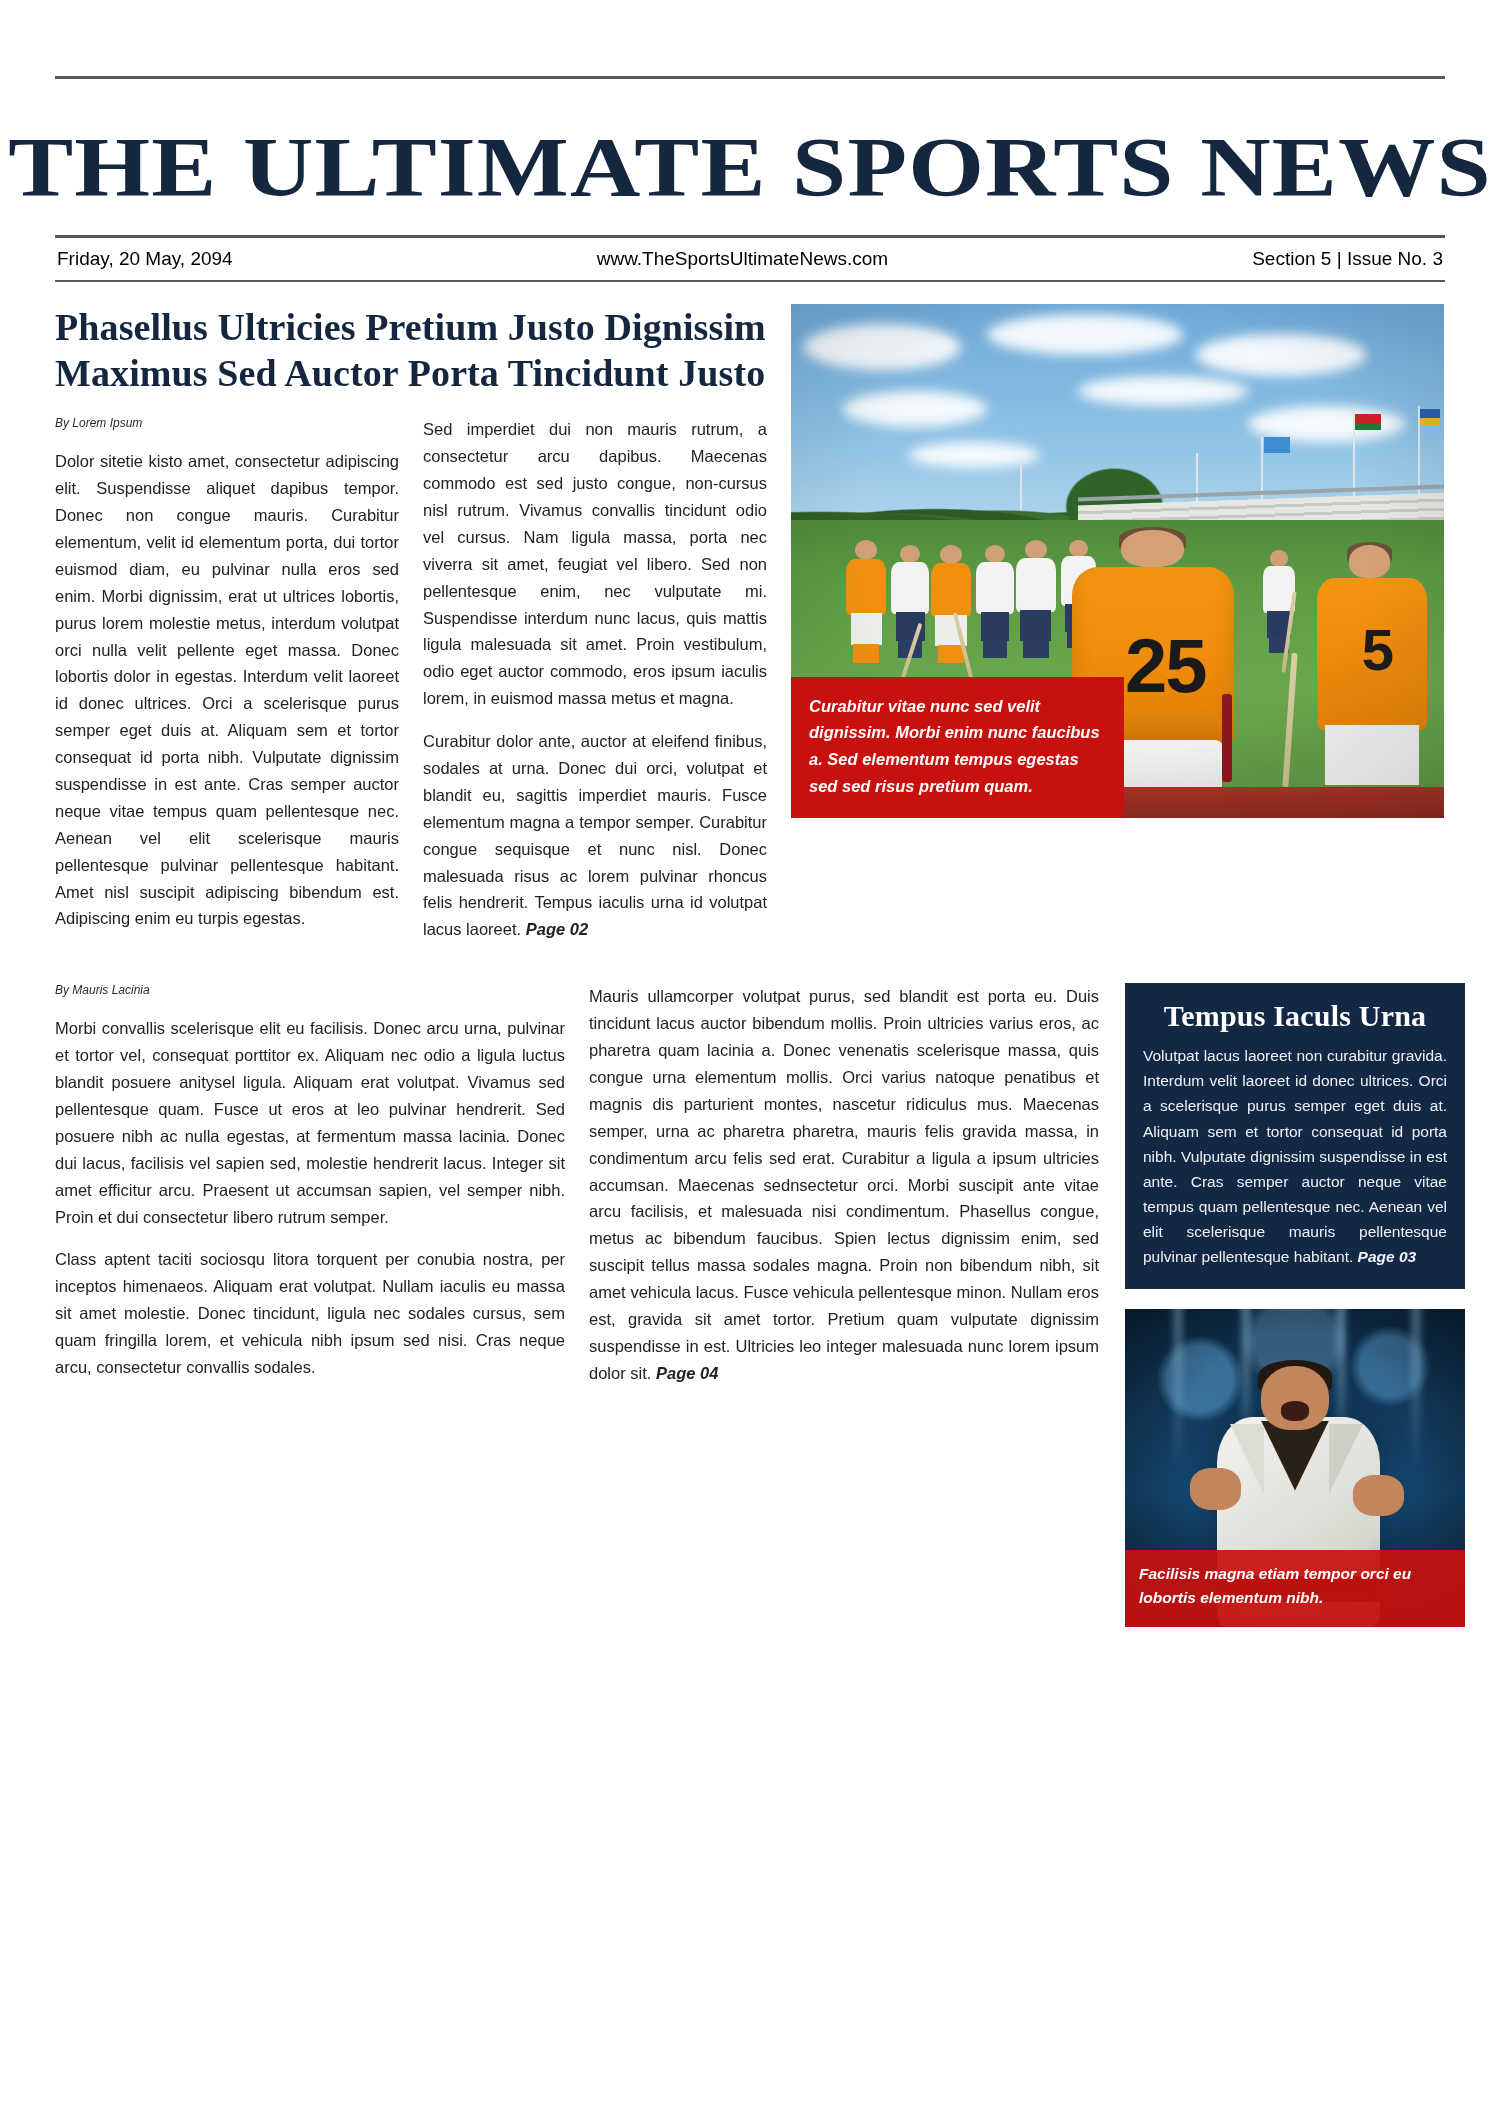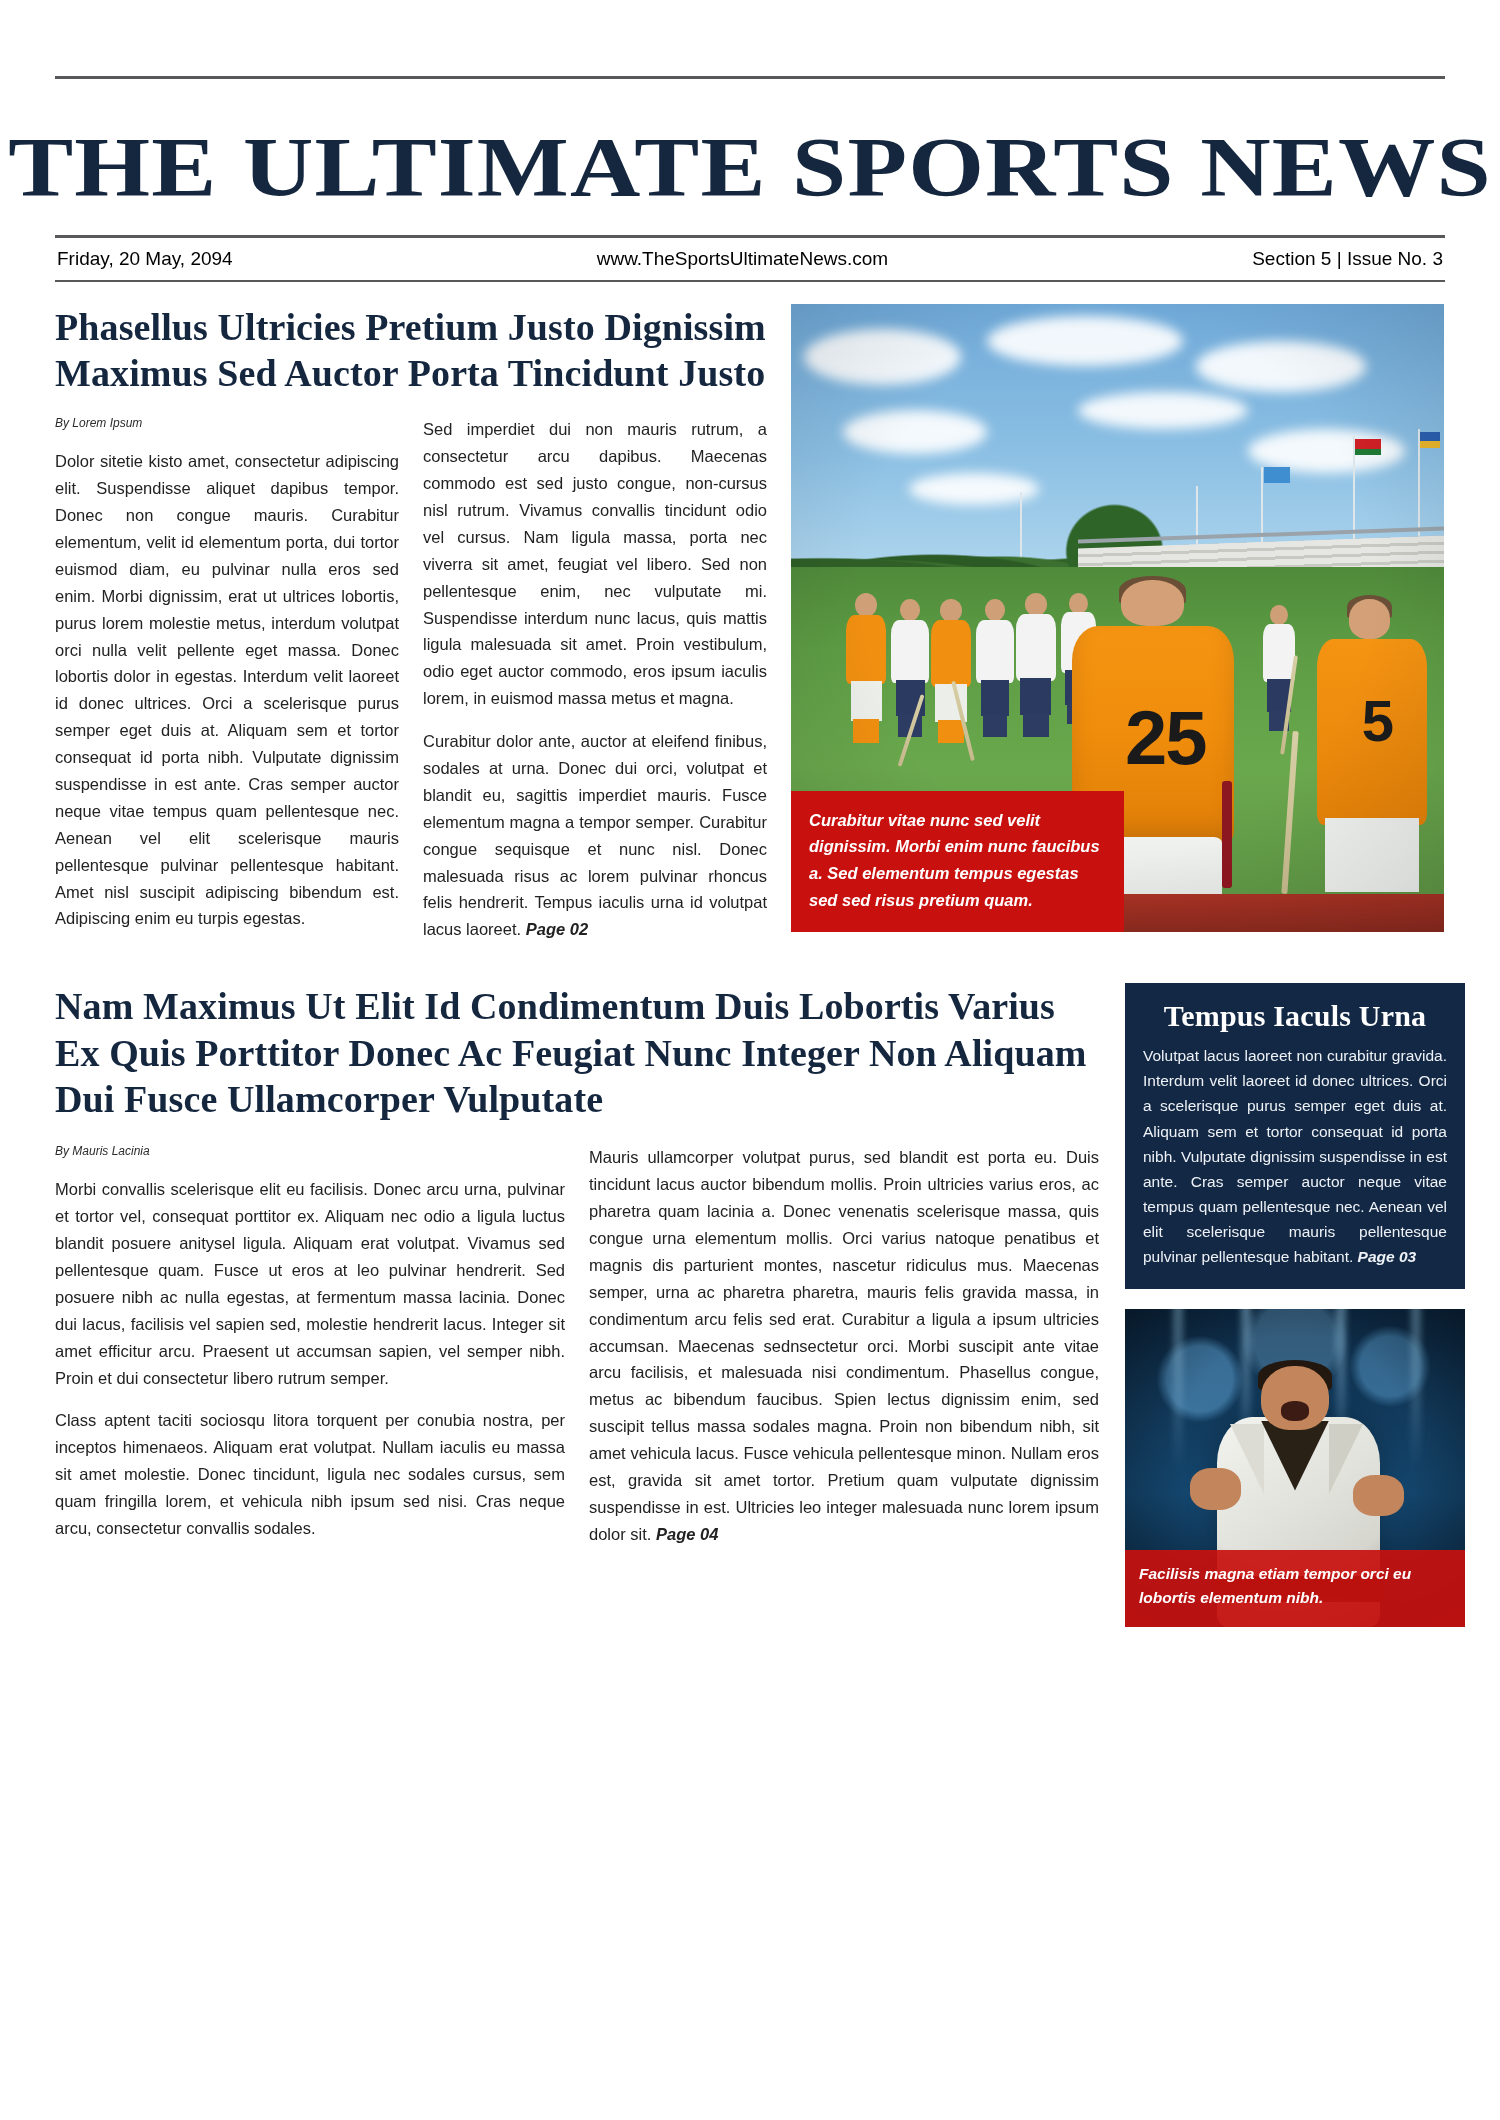--- a/index.html
+++ b/index.html
@@ -125,21 +125,21 @@
   .lead-cols {
     display: flex;
     gap: 24px;
     margin-top: 2px;
   }
   .lead-col { width: 344px; }
 
   .photo-frame {
     position: relative;
     width: 653px;
-    height: 628px;
+    height: 514px;
     flex: none;
     overflow: hidden;
   }
 
   
   .hockey-photo {
     position: absolute;
     inset: 0;
     background:
       linear-gradient(to bottom, #6fa9d8 0%, #8cc0e4 24%, #a9d2ec 40%, #cfe4f3 50%, #dfeaf0 55%);
@@ -612,21 +612,20 @@
         <div class="photo-vignette"></div>
       </div>
 
       <div class="photo-caption">Curabitur vitae nunc sed velit dignissim. Morbi enim nunc faucibus a. Sed elementum tempus egestas sed sed risus pretium quam.</div>
     </div>
   </div>
 
   <div class="lower">
 
     <div class="lower-main">
-      <h2 class="headline">Nam Maximus Ut Elit Id Condimentum Duis Lobortis Varius Ex Quis Porttitor Donec Ac Feugiat Nunc Integer Non Aliquam Dui Fusce Ullamcorper Vulputate</h2>
 
       <div class="lower-cols">
         <div class="lower-col">
           <div class="byline">By Mauris Lacinia</div>
           <p class="body">Morbi convallis scelerisque elit eu facilisis. Donec arcu urna, pulvinar et tortor vel, consequat porttitor ex. Aliquam nec odio a ligula luctus blandit posuere anitysel ligula. Aliquam erat volutpat. Vivamus sed pellentesque quam. Fusce ut eros at leo pulvinar hendrerit. Sed posuere nibh ac nulla egestas, at fermentum massa lacinia. Donec dui lacus, facilisis vel sapien sed, molestie hendrerit lacus. Integer sit amet efficitur arcu. Praesent ut accumsan sapien, vel semper nibh. Proin et dui consectetur libero rutrum semper.</p>
           <p class="body">Class aptent taciti sociosqu litora torquent per conubia nostra, per inceptos himenaeos. Aliquam erat volutpat. Nullam iaculis eu massa sit amet molestie. Donec tincidunt, ligula nec sodales cursus, sem quam fringilla lorem, et vehicula nibh ipsum sed nisi. Cras neque arcu, consectetur convallis sodales.</p>
         </div>
         <div class="lower-col">
           <p class="body"><span>Mauris ullamcorper volutpat purus, sed blandit est porta eu. Duis tincidunt lacus auctor bibendum mollis. Proin ultricies varius eros, ac pharetra quam lacinia a. Donec venenatis scelerisque massa, quis congue urna elementum mollis. Orci varius natoque penatibus et magnis dis parturient montes, nascetur ridiculus mus. Maecenas semper, urna ac pharetra pharetra, mauris felis gravida massa, in condimentum arcu felis sed erat. Curabitur a ligula a ipsum ultricies accumsan. Maecenas sednsectetur orci. Morbi suscipit ante vitae arcu facilisis, et malesuada nisi condimentum. Phasellus congue, metus ac bibendum faucibus. Spien lectus dignissim enim, sed suscipit tellus massa sodales magna. Proin non bibendum nibh, sit amet vehicula lacus. Fusce vehicula pellentesque minon. Nullam eros est, gravida sit amet tortor. Pretium quam vulputate dignissim suspendisse in est. Ultricies leo integer malesuada nunc lorem ipsum dolor sit. </span><span class="pageref">Page 04</span></p>
         </div>

